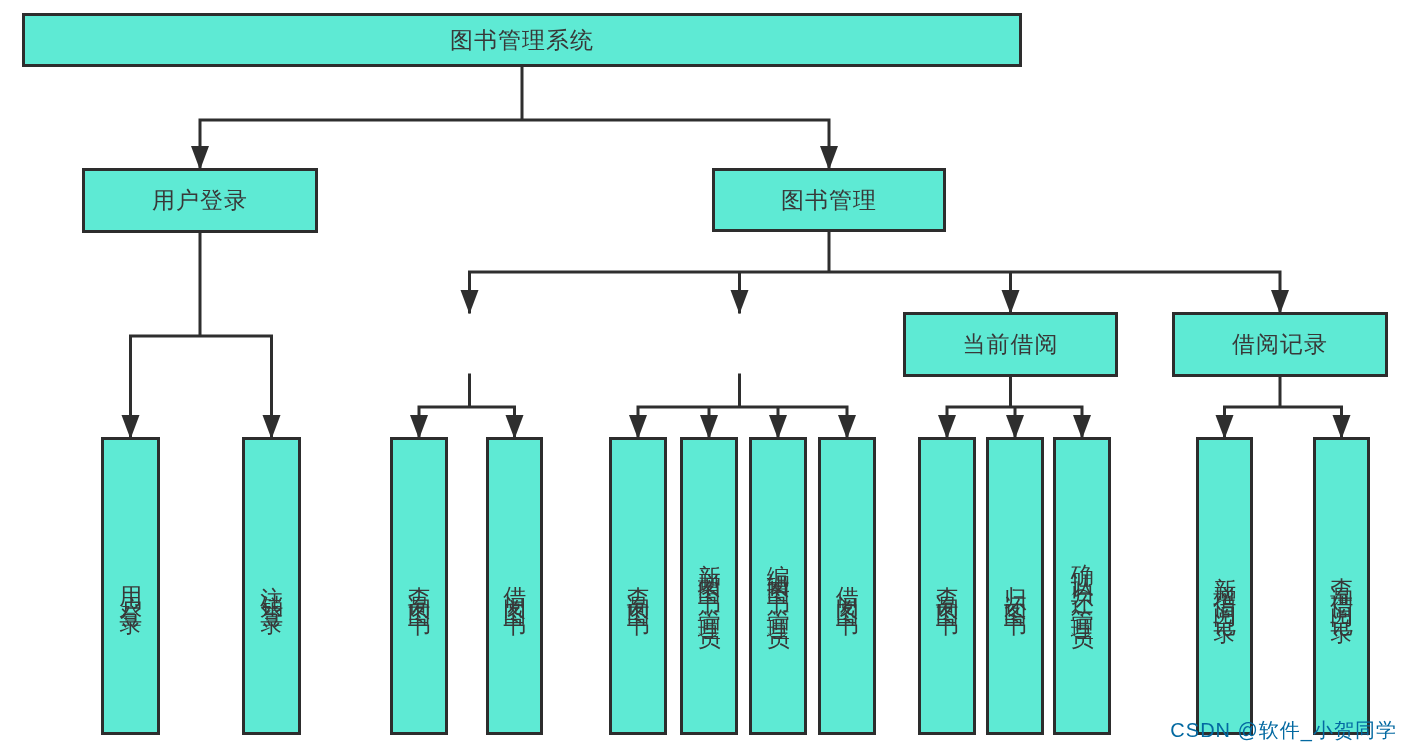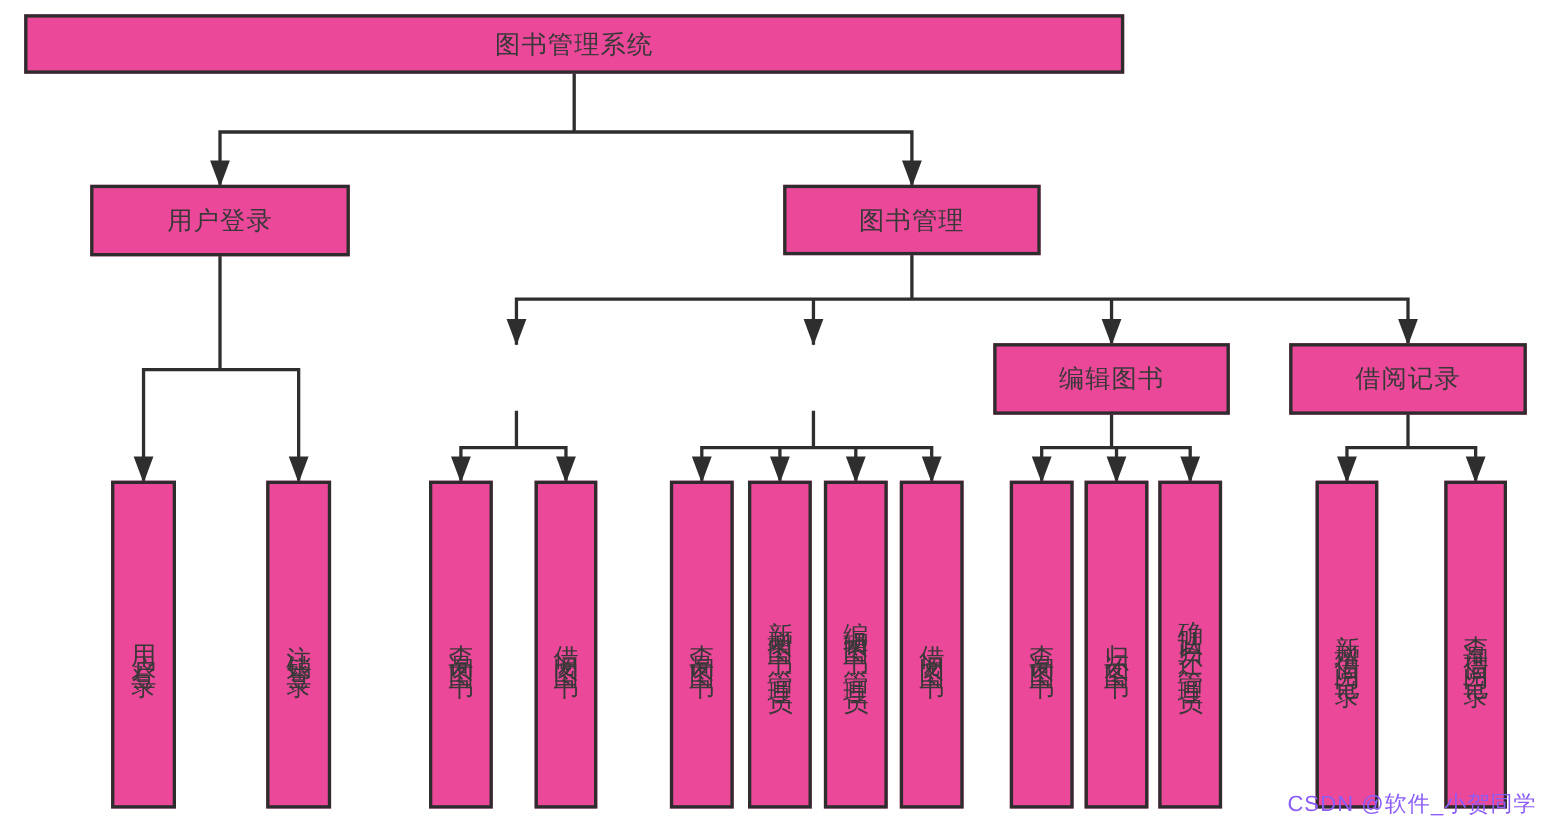--- a/index.html
+++ b/index.html
@@ -13,21 +13,21 @@
   }
   #connectors {
     position:absolute;
     left:0; top:0;
     width:1405px; height:747px;
   }
   .node {
     position:absolute;
     box-sizing:border-box;
     border:3px solid #2d2d2d;
-    background:#ec4899;
+    background:#5eead4;
     display:flex;
     align-items:center;
     justify-content:center;
     color:#383838;
   }
   .node.horizontal .node-label {
     font-size:23px;
     letter-spacing:1px;
     white-space:nowrap;
   }
@@ -73,32 +73,32 @@
       <polygon points="778,439 769,415 787,415" fill="#2e2e2e"></polygon>
       <polygon points="847,439 838,415 856,415" fill="#2e2e2e"></polygon>
       <path d="M 1010.5 375 L 1010.5 407 M 947 407 L 1082 407 M 947 407 L 947 437 M 1015 407 L 1015 437 M 1082 407 L 1082 437" fill="none" stroke="#2e2e2e" stroke-width="3" stroke-linecap="square"></path>
       <polygon points="947,439 938,415 956,415" fill="#2e2e2e"></polygon>
       <polygon points="1015,439 1006,415 1024,415" fill="#2e2e2e"></polygon>
       <polygon points="1082,439 1073,415 1091,415" fill="#2e2e2e"></polygon>
       <path d="M 1280 375 L 1280 407 M 1224.5 407 L 1341.5 407 M 1224.5 407 L 1224.5 437 M 1341.5 407 L 1341.5 437" fill="none" stroke="#2e2e2e" stroke-width="3" stroke-linecap="square"></path>
       <polygon points="1224.5,439 1215.5,415 1233.5,415" fill="#2e2e2e"></polygon>
       <polygon points="1341.5,439 1332.5,415 1350.5,415" fill="#2e2e2e"></polygon>
     </svg>
-  <div class="watermark" style="color: #8b5cf6;">CSDN @软件_小贺同学</div>
+  <div class="watermark" style="color: #0369a1;">CSDN @软件_小贺同学</div>
 <div class="node horizontal" style="left: 22px; top: 13px; width: 1000px; height: 54px; border-color: rgb(45, 45, 45);">
       <span class="node-label" style="color: rgb(56, 56, 56);">图书管理系统</span>
     </div>
     <div class="node horizontal" style="left: 82px; top: 168px; width: 236px; height: 65px; border-color: rgb(45, 45, 45);">
       <span class="node-label" style="color: rgb(56, 56, 56);">用户登录</span>
     </div>
     <div class="node horizontal" style="left: 712px; top: 168px; width: 234px; height: 64px; border-color: rgb(45, 45, 45);">
       <span class="node-label" style="color: rgb(56, 56, 56);">图书管理</span>
     </div>
     <div class="node horizontal" style="left: 903px; top: 312px; width: 215px; height: 65px; border-color: rgb(45, 45, 45);">
-      <span class="node-label" style="color: rgb(56, 56, 56);">编辑图书</span>
+      <span class="node-label" style="color: rgb(56, 56, 56);">当前借阅</span>
     </div>
     <div class="node horizontal" style="left: 1172px; top: 312px; width: 216px; height: 65px; border-color: rgb(45, 45, 45);">
       <span class="node-label" style="color: rgb(56, 56, 56);">借阅记录</span>
     </div>
     <div class="node vertical" style="left: 101px; top: 437px; width: 59px; height: 298px; border-color: rgb(45, 45, 45);">
       <span class="node-label" style="color: rgb(56, 56, 56);">用户登录</span>
     </div>
     <div class="node vertical" style="left: 242px; top: 437px; width: 59px; height: 298px; border-color: rgb(45, 45, 45);">
       <span class="node-label" style="color: rgb(56, 56, 56);">注销登录</span>
     </div>

